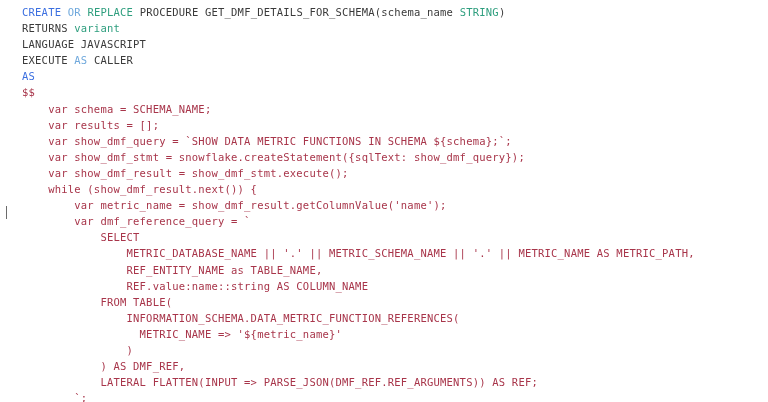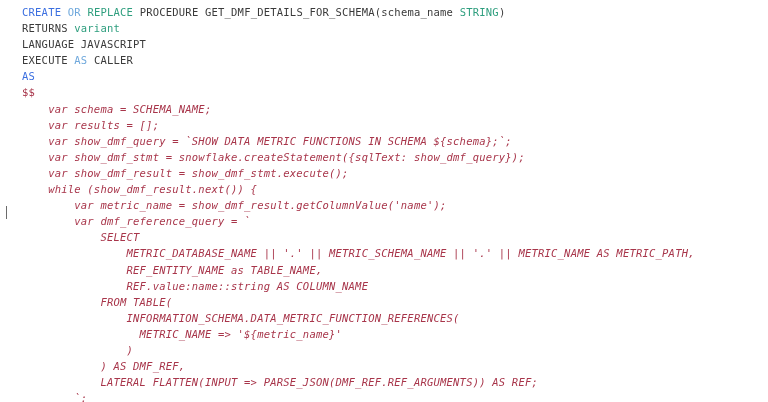--- a/index.html
+++ b/index.html
@@ -34,21 +34,21 @@
   .code-line {
     height: 16.1px;
     white-space: pre;
     font-family: "DejaVu Sans Mono", "Liberation Mono", monospace;
   }
   
   .t-kw      { color: #3b6fe0; }   
   .t-kw2     { color: #6fa8dc; }   
   .t-green   { color: #2e9e7e; }   
   .t-plain   { color: #3a3a3a; }   
-  .t-js      { color: #a8354a; font-style: italic; }   
+  .t-js      { color: #a8354a; }   
   .t-dollar  { color: #a8354a; }   
 
   
   #text-caret {
     position: absolute;
     left: 6px;
     top: 206px;
     width: 1px;
     height: 13px;
     background: #6b6b6b;

